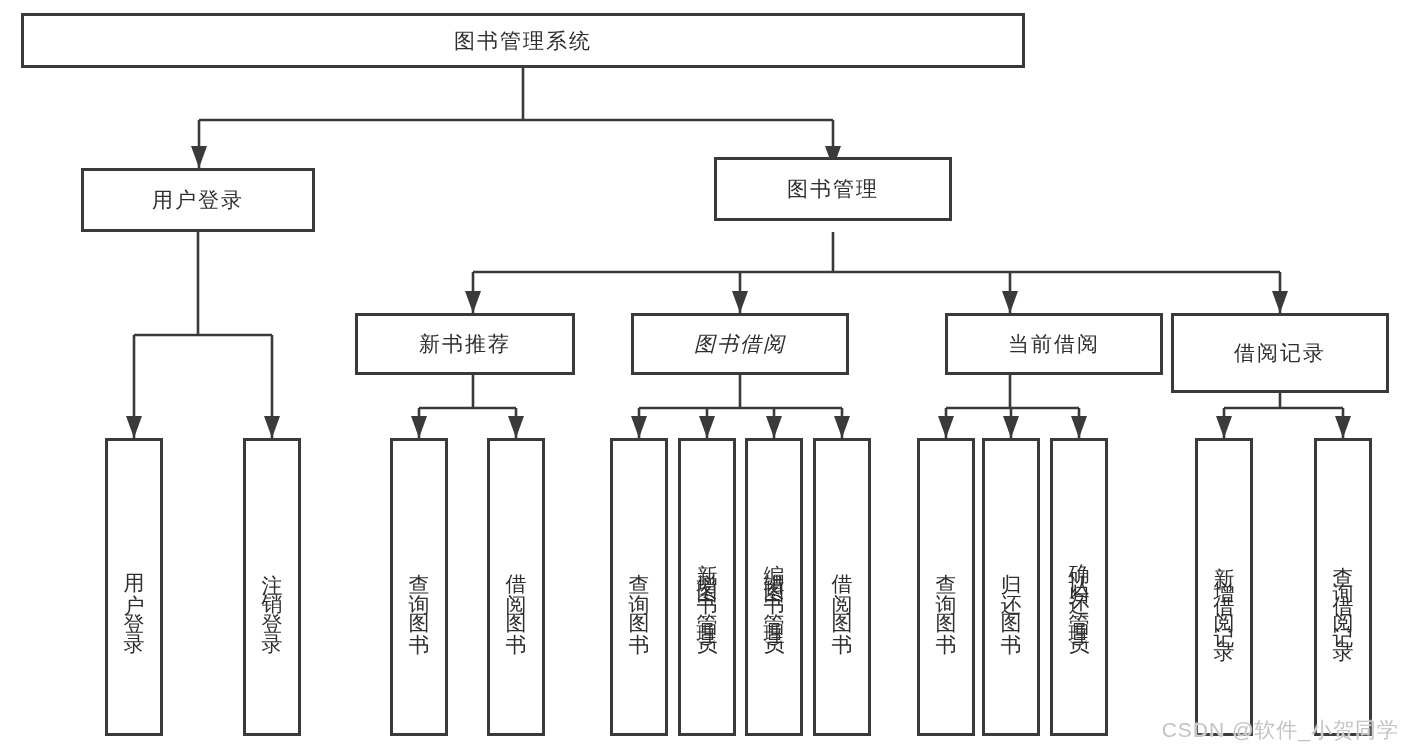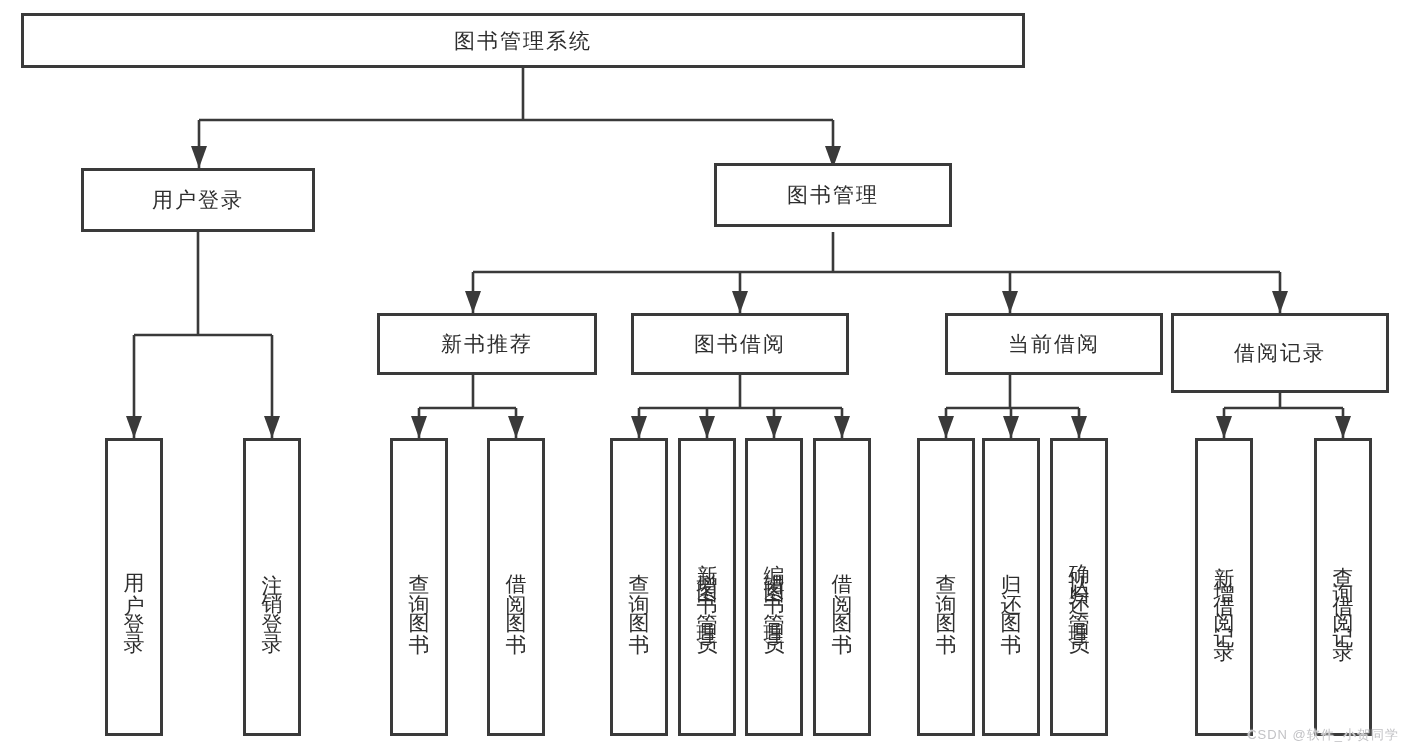--- a/index.html
+++ b/index.html
@@ -41,21 +41,21 @@
     text-orientation:mixed;
     white-space:nowrap;
     letter-spacing:20px;
     padding-top:20px;
   }
   .leaf .lbl.vt-s6{letter-spacing:15px;padding-top:15px;}
   .leaf .lbl.vt-s9{letter-spacing:10px;padding-top:10px;}
   .watermark{
     position:absolute;
     right:6px;bottom:3px;
-    font-size:13px;
+    font-size:21px;
     color:var(--wm);
     letter-spacing:1px;
     z-index:5;
     text-shadow:0 0 2px #ffffff, 0 0 1px #ffffff;
     white-space:nowrap;
   }
 </style>
 </head>
 <body>
 
@@ -103,28 +103,28 @@
     <line class="w" x1="1343" y1="408" x2="1343" y2="438" marker-end="url(#arw)"></line>
   </svg>
 
   <div class="node" style="left:21px;top:13px;width:1004px;height:55px;">
     <span class="lbl">图书管理系统</span>
   </div>
 
   <div class="node" style="left:81px;top:168px;width:234px;height:64px;">
     <span class="lbl">用户登录</span>
   </div>
-  <div class="node" style="left:714px;top:163px;width:238px;height:64px;">
+  <div class="node" style="left:714px;top:157px;width:238px;height:64px;">
     <span class="lbl">图书管理</span>
   </div>
 
-  <div class="node" style="left:377px;top:313px;width:220px;height:62px;">
+  <div class="node" style="left:355px;top:313px;width:220px;height:62px;">
     <span class="lbl">新书推荐</span>
   </div>
-  <div class="node" style="left:631px;top:313px;width:218px;height:62px;">
+  <div class="node" style="left:631px;top:313px;width:218px;height:62px;font-style:italic;">
     <span class="lbl">图书借阅</span>
   </div>
   <div class="node" style="left:901px;top:313px;width:218px;height:62px;margin-left:44px;">
     <span class="lbl">当前借阅</span>
   </div>
   <div class="node" style="left:1171px;top:313px;width:218px;height:80px;">
     <span class="lbl">借阅记录</span>
   </div>
 
   <div class="node leaf" style="left:105px;top:438px;width:58px;height:298px;">

